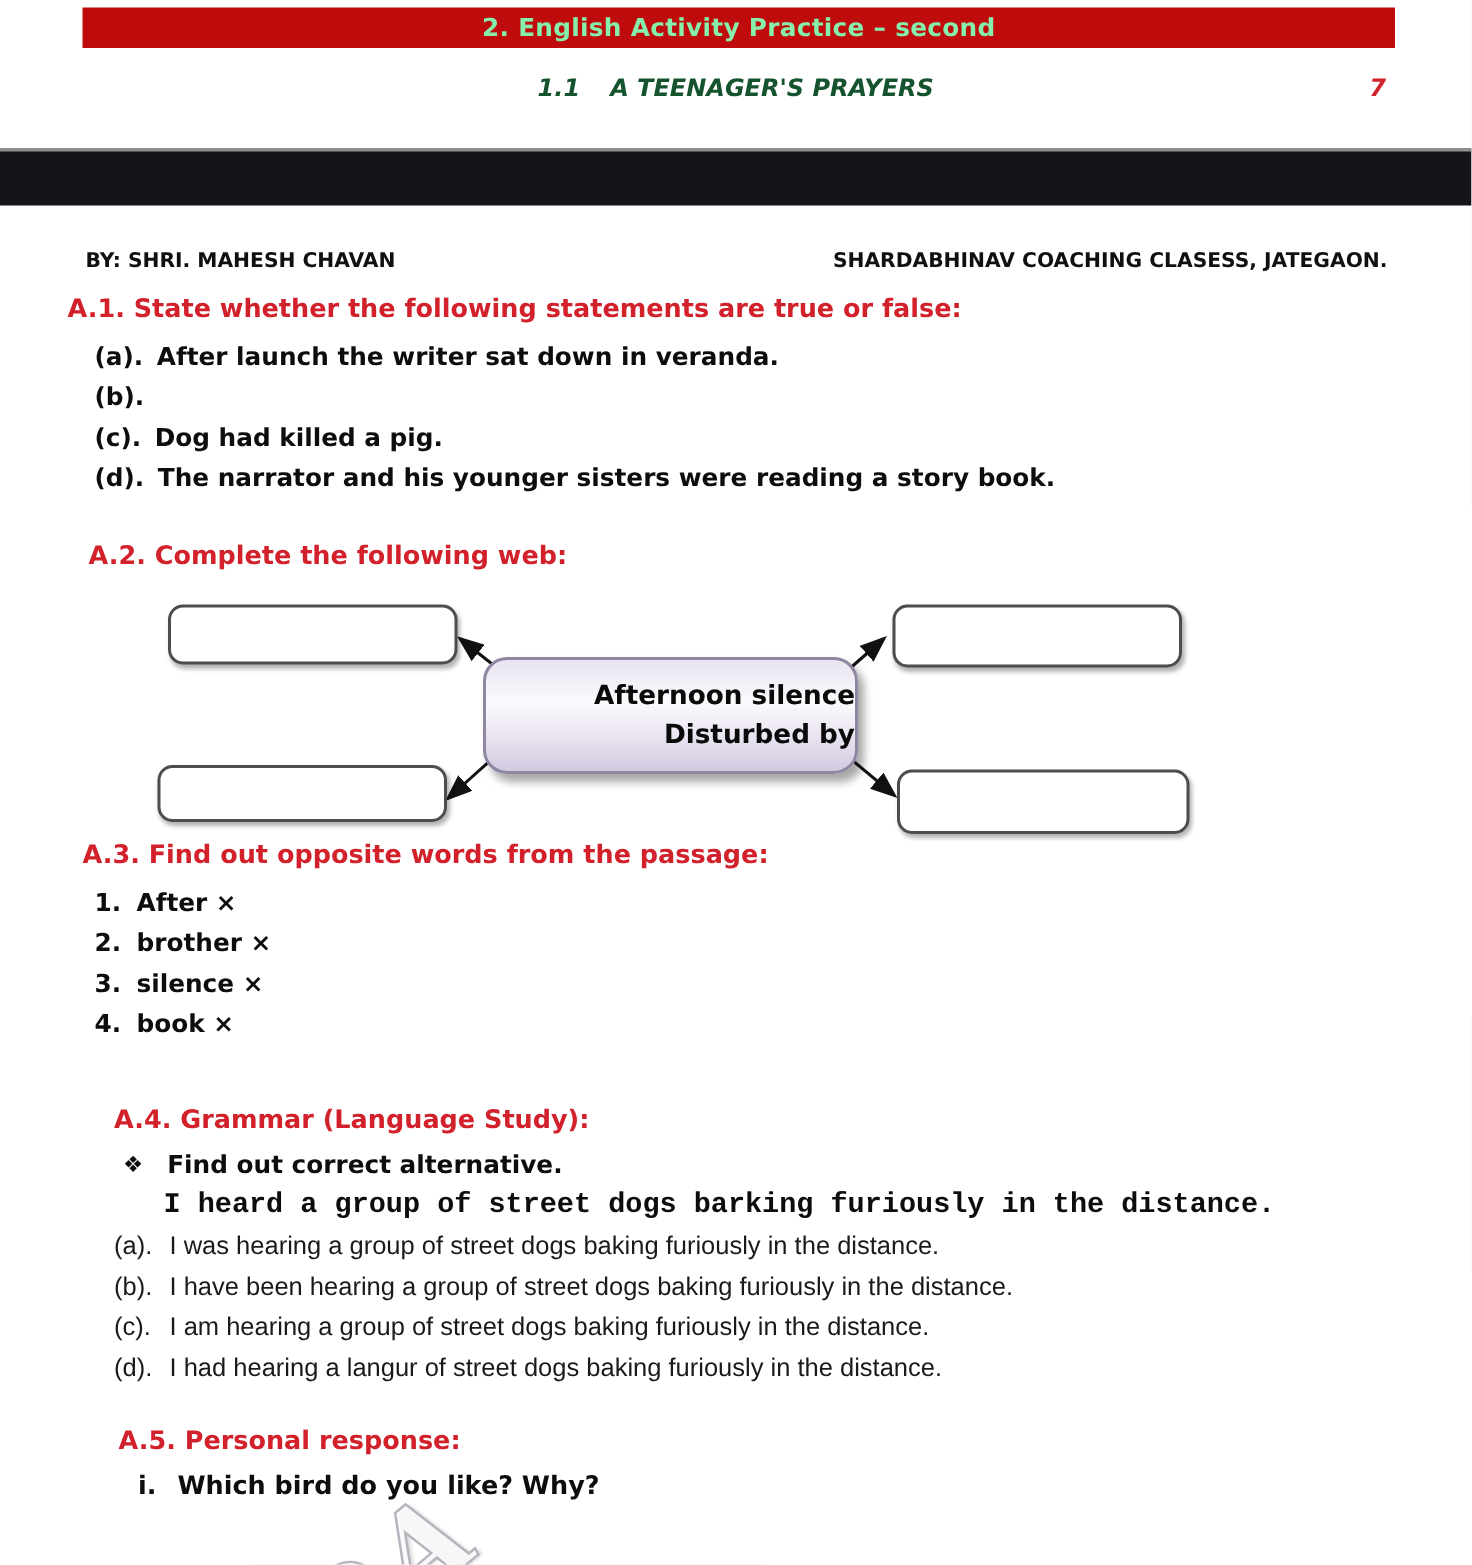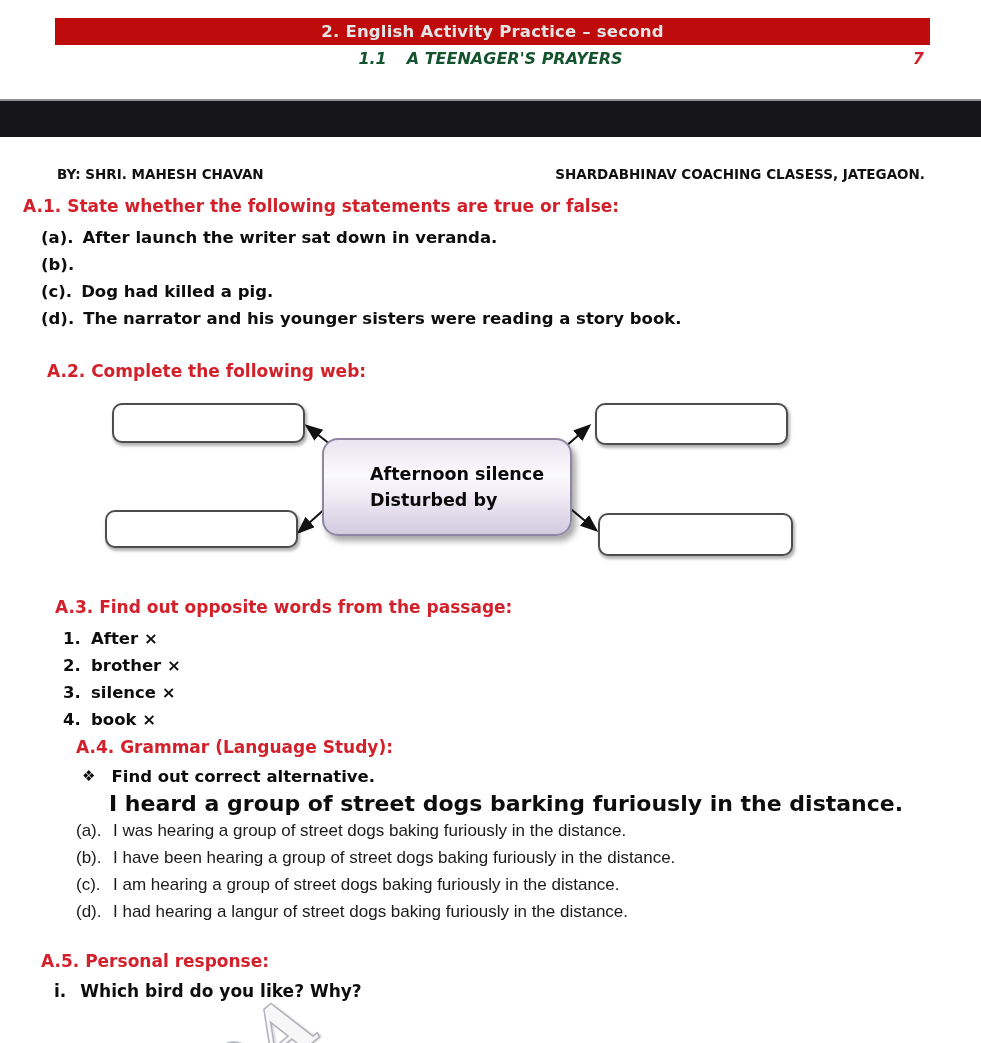--- a/index.html
+++ b/index.html
@@ -3,22 +3,22 @@
 <meta charset="utf-8">
 <style>
   * { margin:0; padding:0; box-sizing:border-box; }
   body { background:#e8e8e8; font-family:"DejaVu Sans", sans-serif; }
   .page {
     position:relative; width:981px; height:1043px; margin:0 auto;
     background:#ffffff; overflow:hidden; color:#0d0d0d;
   }
   
   .banner {
-    position:absolute; left:55px; top:18px; width:875px; height:27px;
-    background:#bf0b0b; color:#e5e5e5; font-weight:bold; font-size:16.5px;
+    position:absolute; left:55px; top:5px; width:875px; height:27px;
+    background:#bf0b0b; color:#86efac; font-weight:bold; font-size:16.5px;
     text-align:center; line-height:27px; letter-spacing:0.2px;
   }
   .lesson-line {
     position:absolute; left:0; top:49px; width:100%; text-align:center;
     color:#14532d; font-weight:bold; font-style:italic; font-size:16px;
   }
   .lesson-line .lesson-num { margin-right:20px; }
   .page-number {
     position:absolute; right:57px; top:49px;
     color:#d2212b; font-weight:bold; font-style:italic; font-size:16px;
@@ -44,35 +44,35 @@
   .diagram { position:absolute; left:0; top:393px; width:981px; height:180px; }
   .wbox {
     position:absolute; background:#ffffff; border:2px solid #4d4d4d;
     border-radius:10px; box-shadow:1.5px 2.5px 3px rgba(0,0,0,0.30);
   }
   .wbox.tl { left:112px; top:10px;  width:193px; height:40px; }
   .wbox.tr { left:595px; top:10px;  width:193px; height:42px; }
   .wbox.bl { left:105px; top:117px; width:193px; height:38px; }
   .wbox.br { left:598px; top:120px; width:195px; height:43px; }
   .center-box {
-    position:absolute; left:322px; top:45px; width:250px; height:98px;
+    position:absolute; left:322px; top:45px; width:250px; height:78px;
     border:2px solid #8f87a2; border-radius:16px;
     background:linear-gradient(180deg,#e9e4f1 0%,#fbfafd 38%,#eee9f4 62%,#d2cadf 100%);
     box-shadow:4px 5px 6px rgba(0,0,0,0.35);
-    display:flex; flex-direction:column; justify-content:center; align-items:flex-start;
-    font-weight:bold; font-size:17.5px; line-height:26px; color:#0a0a0a;padding-left:46px;
+    display:flex; flex-direction:column; justify-content:center; align-items:flex-end;
+    font-weight:bold; font-size:17.5px; line-height:26px; color:#0a0a0a;
   }
   .arrows { position:absolute; left:0; top:0; width:981px; height:180px; }
   
   .num-row { display:flex; line-height:27px; font-weight:bold; font-size:16.5px; }
   .num-row .num { width:28px; text-align:left; margin-left:8px; }
   
   .bullet-line { display:flex; line-height:27px; font-weight:bold; font-size:16.5px; margin-top:5px; }
   .bullet-line .diamond { margin:0 16px 0 6px; font-size:15px; }
-  .stem { margin-left:33px; line-height:27px; font-weight:bold; font-size:22px; }
+  .stem { margin-left:33px; line-height:27px; font-weight:bold; font-size:19px;font-family:Liberation Mono, monospace; }
   .option-row {
     display:flex; line-height:27px; font-size:17px; font-weight:400;
     font-family:"Liberation Sans", sans-serif; color:#1a1a1a;
   }
   .option-row .lbl { width:30px; margin-right:7px; white-space:nowrap; }
   
   .a5-row { display:flex; line-height:27px; font-weight:bold; font-size:17px; margin-top:6px; }
   .a5-row .lbl { margin:0 14px 0 13px; }
   
   .watermark {
@@ -95,42 +95,42 @@
   </div>
   <div class="page-number">7</div>
 
   <div class="black-bar"></div>
 
   <div class="byline">
     <span>BY: SHRI. MAHESH CHAVAN</span>
     <span>SHARDABHINAV COACHING CLASESS, JATEGAON.</span>
   </div>
 
-  <div class="sec" style="top:196px; padding-left:23px;">
+  <div class="sec" style="top:196px; padding-left:45px;">
     <div class="sec-heading">A.1. State whether the following statements are true or false:</div>
     <div class="items" style="padding-left:18px;">
       <div class="item-row">
         <span class="lbl">(a).</span>
         <span>After launch the writer sat down in veranda.</span>
       </div>
       <div class="item-row">
         <span class="lbl">(b).</span>
       </div>
       <div class="item-row">
         <span class="lbl">(c).</span>
         <span>Dog had killed a pig.</span>
       </div>
       <div class="item-row">
         <span class="lbl">(d).</span>
         <span>The narrator and his younger sisters were reading a story book.</span>
       </div>
     </div>
   </div>
 
-  <div class="sec" style="top:361px; padding-left:47px;">
+  <div class="sec" style="top:361px; padding-left:59px;">
     <div class="sec-heading">A.2. Complete the following web:</div>
   </div>
 
   <div class="diagram">
     <svg class="arrows" width="981" height="180" viewBox="0 0 981 180">
       <defs>
         <marker id="ah" markerWidth="9" markerHeight="7" refX="7.5" refY="3.5" orient="auto">
           <path d="M0,0 L9,3.5 L0,7 Z" fill="#111"></path>
         </marker>
       </defs>
@@ -142,21 +142,21 @@
     <div class="wbox tl"></div>
     <div class="wbox tr"></div>
     <div class="wbox bl"></div>
     <div class="wbox br"></div>
     <div class="center-box">
       <span>Afternoon silence</span>
       <span>Disturbed by</span>
     </div>
   </div>
 
-  <div class="sec" style="top:597px; padding-left:55px;">
+  <div class="sec" style="top:560px; padding-left:55px;">
     <div class="sec-heading">A.3. Find out opposite words from the passage:</div>
     <div class="items">
       <div class="num-row">
         <span class="num">1.</span>
         <span>After ×</span>
       </div>
       <div class="num-row">
         <span class="num">2.</span>
         <span>brother ×</span>
       </div>
@@ -191,21 +191,21 @@
         <span class="lbl">(c).</span>
         <span>I am hearing a group of street dogs baking furiously in the distance.</span>
       </div>
       <div class="option-row">
         <span class="lbl">(d).</span>
         <span>I had hearing a langur of street dogs baking furiously in the distance.</span>
       </div>
     </div>
   </div>
 
-  <div class="sec" style="top:951px; padding-left:41px;">
+  <div class="sec" style="top:951px; padding-left:79px;">
     <div class="sec-heading">A.5. Personal response:</div>
     <div class="a5-row">
       <span class="lbl">i.</span>
       <span>Which bird do you like? Why?</span>
     </div>
   </div>
 
   <div class="watermark">DA</div>
 
 </div>

